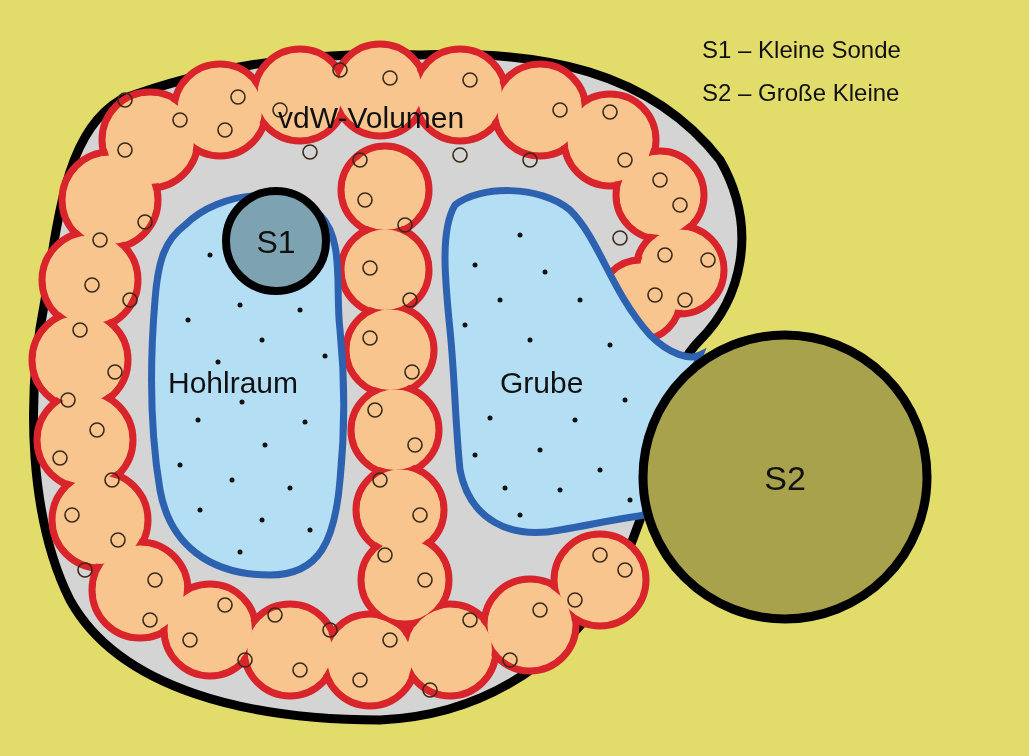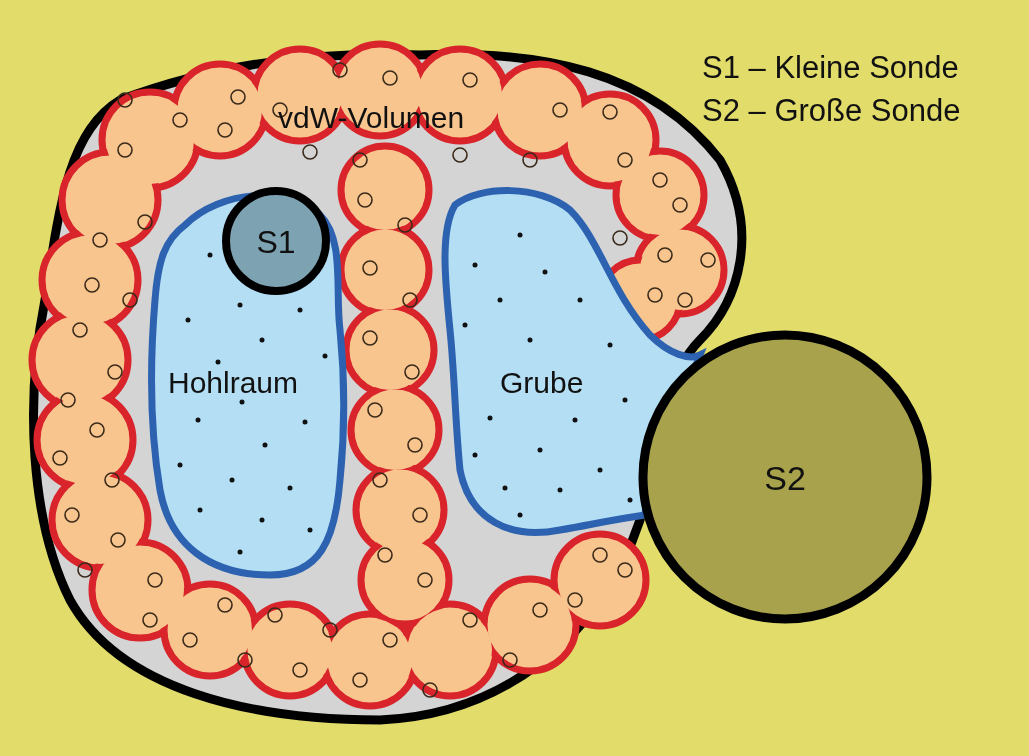--- a/index.html
+++ b/index.html
@@ -1,18 +1,18 @@
 <!DOCTYPE html>
 <html><head>
 <meta charset="utf-8">
 <style>
   html, body { margin: 0; padding: 0; }
   body { width: 1029px; height: 756px; background: #e2dc6b; overflow: hidden; position: relative; font-family: "Liberation Sans", sans-serif; }
   svg { position: absolute; left: 0; top: 0; }
-  .legend { position: absolute; left: 702px; top: 46px; font-size: 31px; line-height: 43px; color: #111; }
+  .legend { position: absolute; left: 702px; top: 28px; font-size: 24px; line-height: 43px; color: #111; }
   .lbl { font-family: "Liberation Sans", sans-serif; fill: #111; }
 </style>
 </head>
 <body>
 
 <svg width="1029" height="756" viewBox="0 0 1029 756">
   <defs>
     <clipPath id="molclip">
       <path d="M120,100 C200,70 300,50 420,55 C540,50 650,70 720,160 C760,230 740,300 700,340 C660,380 650,470 640,520 C600,640 500,715 380,720 C250,720 120,690 70,600 C30,520 25,400 45,300 C60,200 70,130 120,100 Z"></path>
     </clipPath>
@@ -208,14 +208,14 @@
   </g>
 
   <g>
     <circle cx="785" cy="477" r="142" fill="#a8a24c" stroke="#000" stroke-width="9"></circle>
     <text class="lbl" x="785" y="490" font-size="34" text-anchor="middle">S2</text>
   </g>
 </svg>
 
 <div class="legend">
   <div>S1 – Kleine Sonde</div>
-  <div>S2 – Große Sonde</div>
+  <div>S2 – Große Kleine</div>
 </div>
 
 </body></html>

